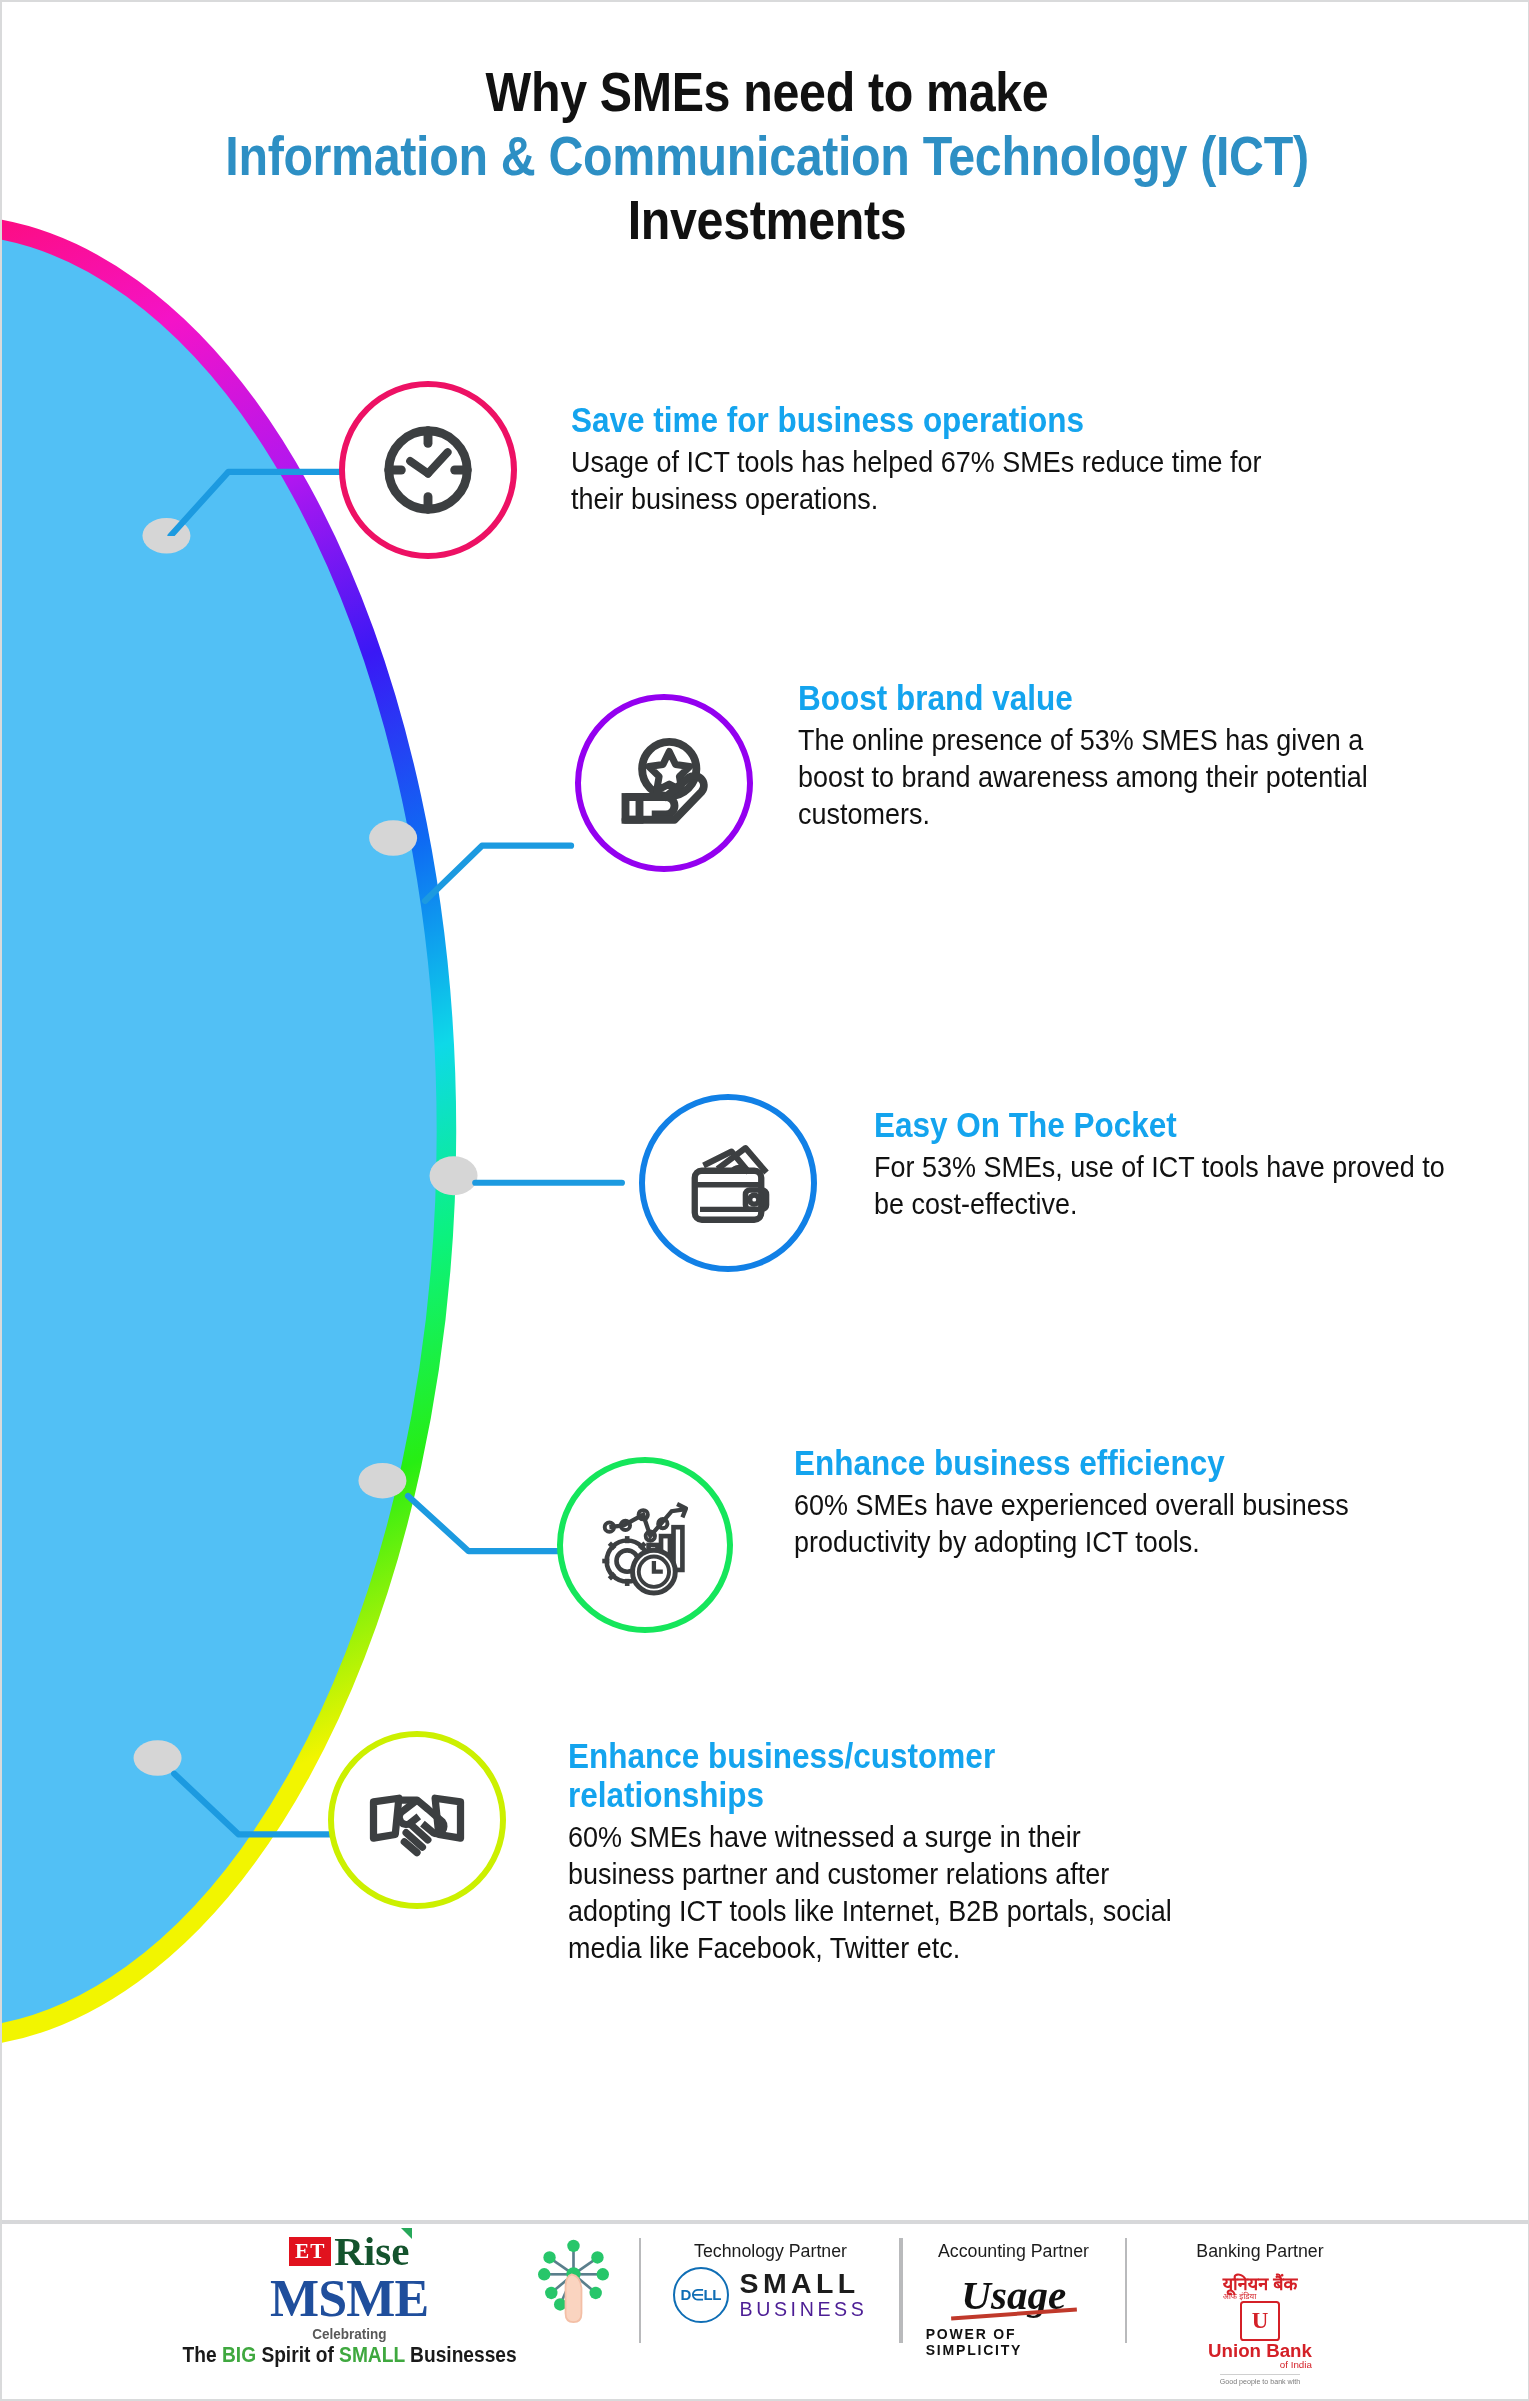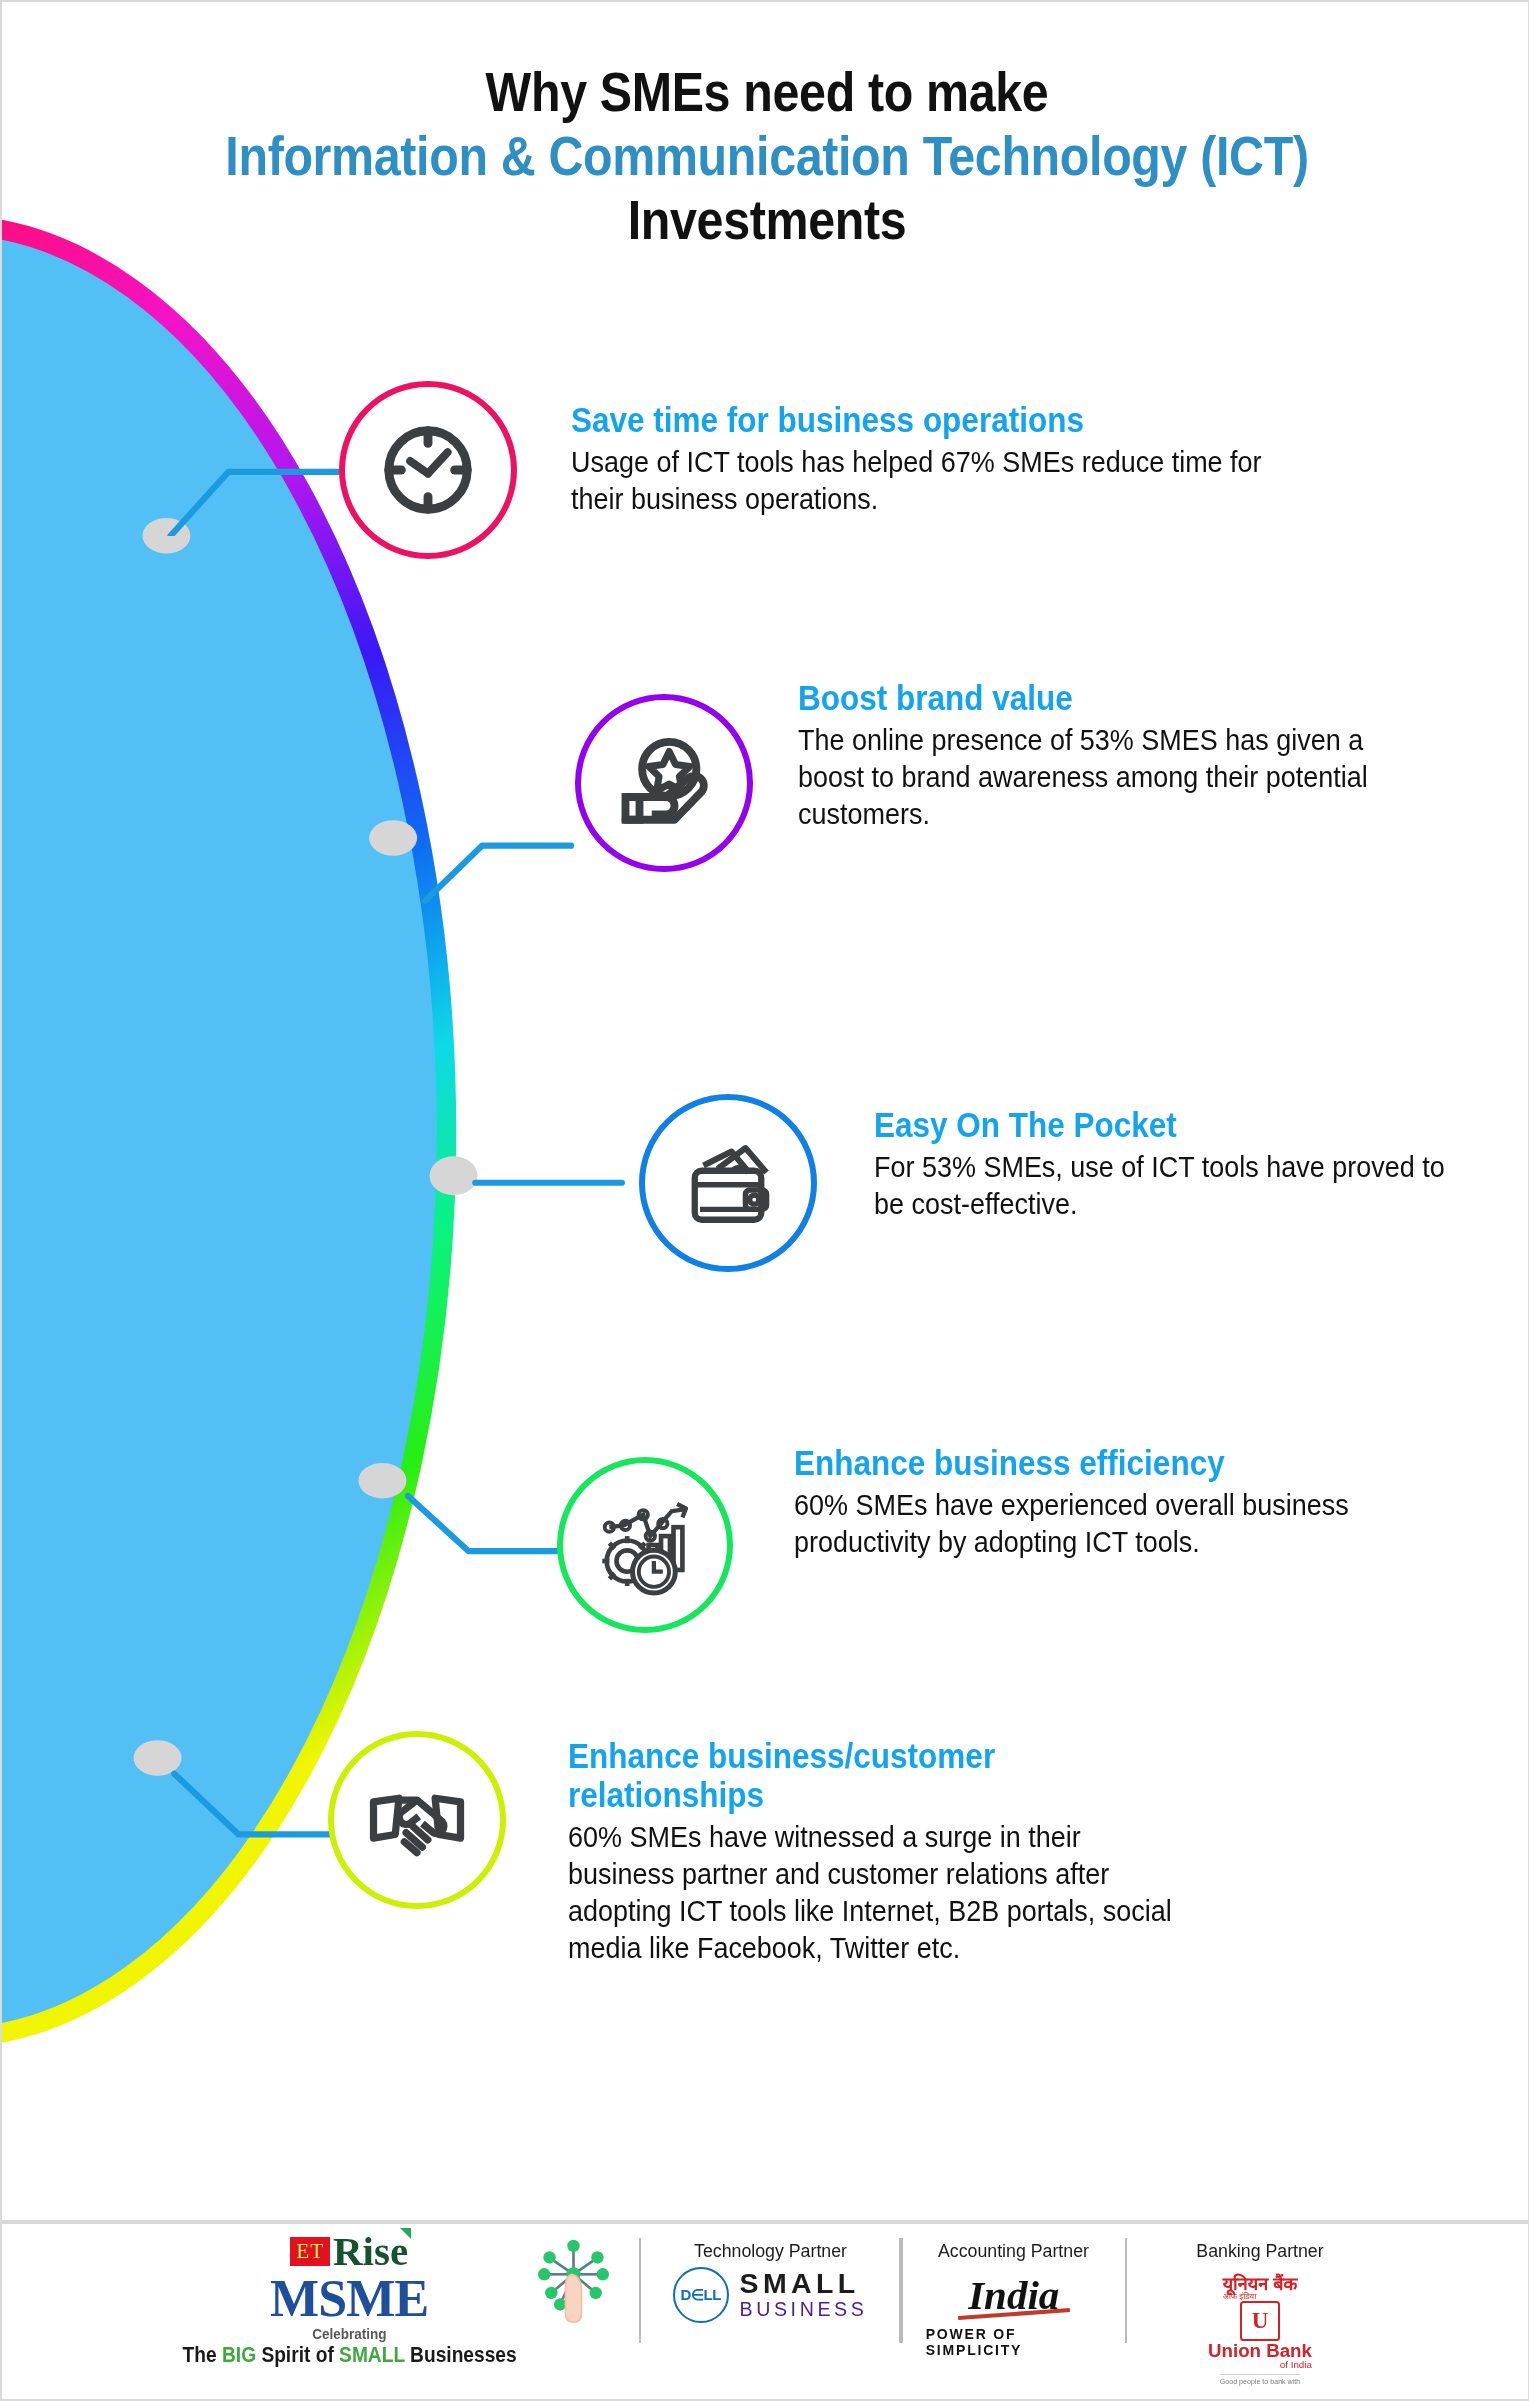--- a/index.html
+++ b/index.html
@@ -142,23 +142,23 @@
     margin-top: 16px;
     white-space: nowrap;
   }
 
   
   .etrise { display: flex; align-items: center; margin-top: 7.1px; }
   .etrise-left { display: flex; flex-direction: column; align-items: center; }
   .etrise-top { display: flex; align-items: center; }
   .et-badge {
     background: #e1121e;
-    color: #bef264;
+    color: #ffffff;
     font-family: "Liberation Serif", serif;
-    font-weight: 400;
+    font-weight: 700;
     font-size: 21.3px;
     letter-spacing: 0.9px;
     padding: 3.6px 6.2px 4.4px 6.2px;
     line-height: 1;
   }
   .rise-word {
     font-family: "Liberation Serif", serif;
     font-weight: 700;
     font-size: 41px;
     color: #14532d;
@@ -522,21 +522,21 @@
 
     <div class="fdiv"></div>
 
 
     <div class="fdiv"></div>
 
     <div class="fgroup" style="width:222px;">
       <div class="plabel">Accounting Partner</div>
       <div style="display:flex;flex-direction:column;align-items:center;">
         <div class="tally-1">
-          <span>India</span>
+          <span>Usage</span>
           <i class="tally-strike"></i>
         </div>
         <div class="tally-2">POWER OF SIMPLICITY</div>
       </div>
     </div>
 
     <div class="fdiv"></div>
 
     <div class="fgroup" style="width:267px;">
       <div class="plabel">Banking Partner</div>

